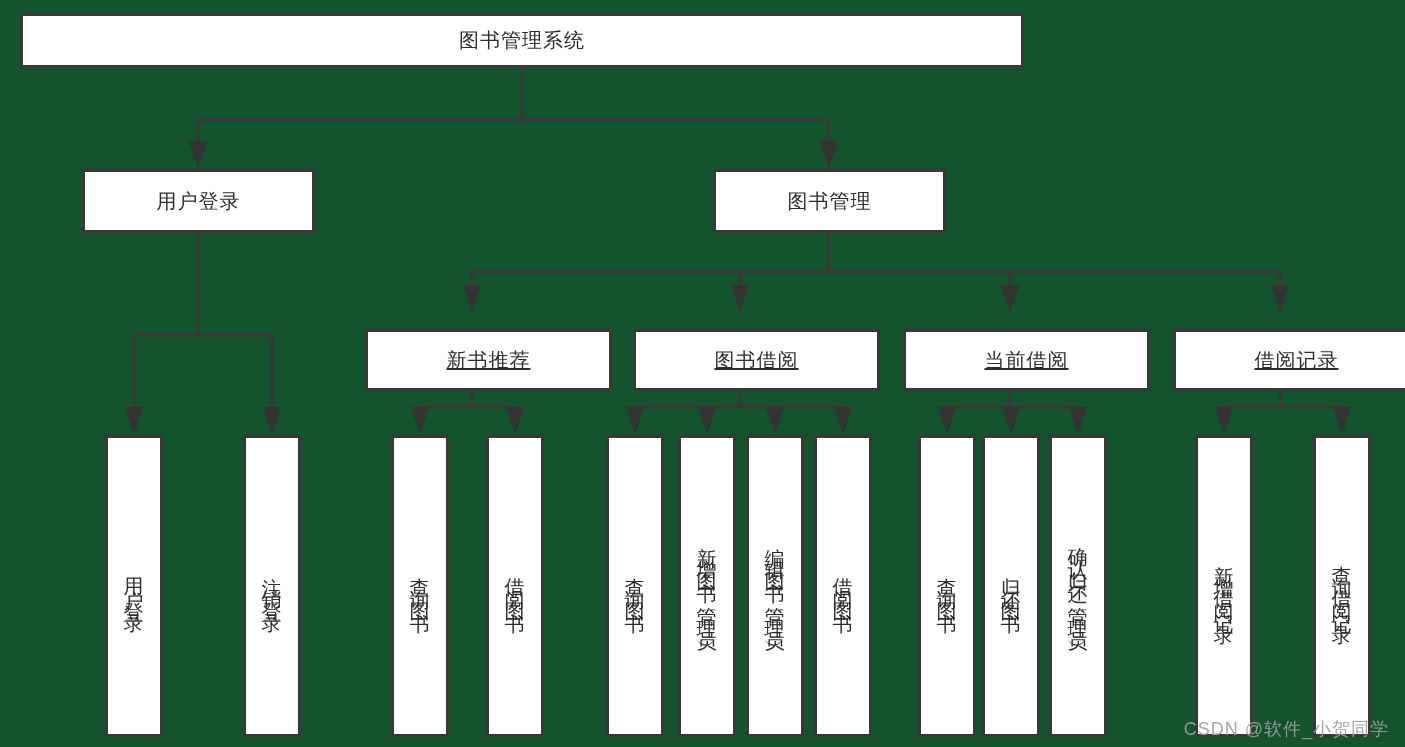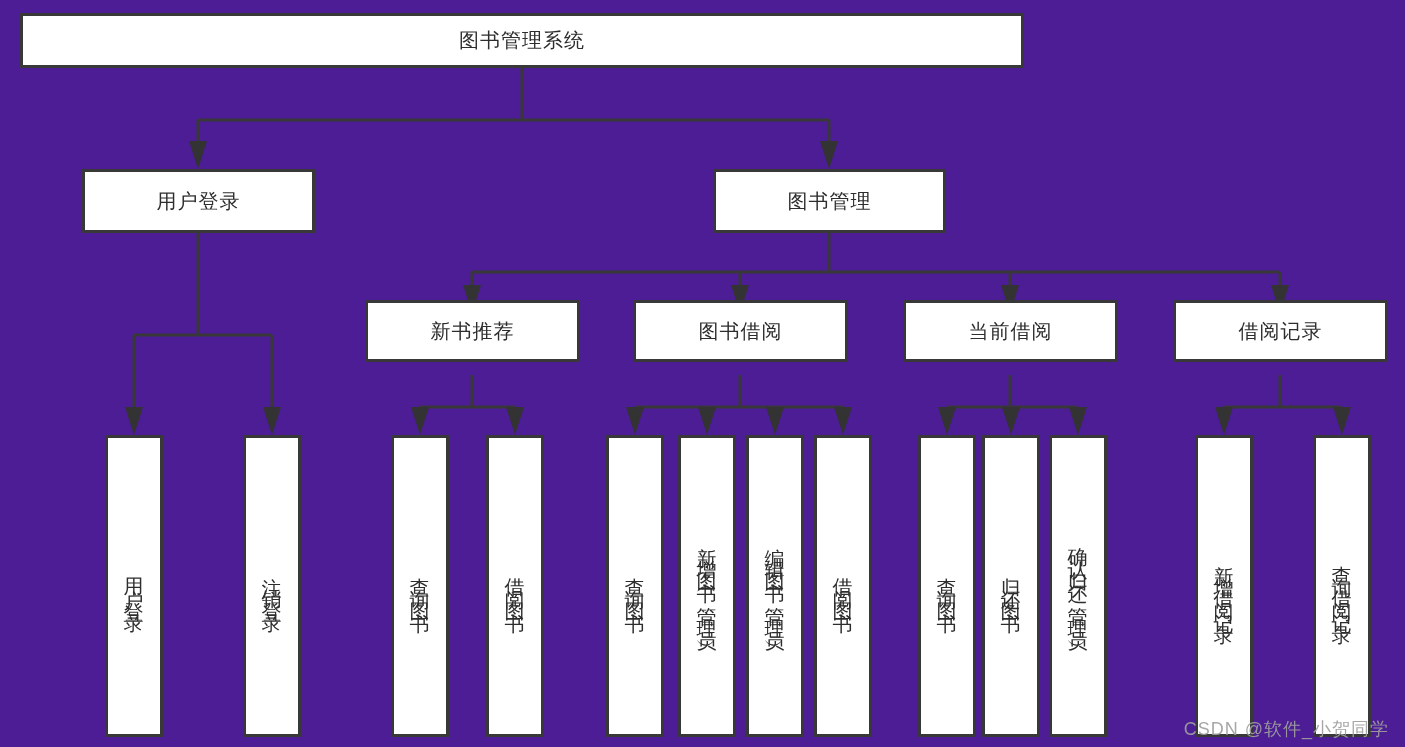--- a/index.html
+++ b/index.html
@@ -1,23 +1,23 @@
 <!DOCTYPE html>
 <html><head>
 <meta charset="utf-8">
 <style>
   html,body{margin:0;padding:0;background:#ffffff;}
   body{font-family:"Liberation Sans","DejaVu Sans",sans-serif;}
-  .stage{position:relative;width:1405px;height:747px;background:#4c1d95;overflow:hidden;}
+  .stage{position:relative;width:1405px;height:747px;background:#14532d;overflow:hidden;}
   .box{position:absolute;box-sizing:border-box;border:3px solid #383838;background:#ffffff;
        display:flex;align-items:center;justify-content:center;color:#2d2d2d;}
   .h-label{font-size:20px;letter-spacing:1px;white-space:nowrap;}
   .root{left:20px;top:13px;width:1004px;height:55px;}
   .lvl2{top:169px;width:233px;height:64px;}
-  .lvl3{top:300px;width:215px;height:62px;}
+  .lvl3{top:329px;width:247px;height:62px;text-decoration:underline;}
   .leaf{top:435px;width:58px;height:302px;}
   .v-label{writing-mode:vertical-rl;text-orientation:mixed;font-size:20px;line-height:1;
            letter-spacing:12px;white-space:nowrap;}
   svg.wires{position:absolute;left:0;top:0;pointer-events:none;}
   .watermark{position:absolute;right:16px;bottom:6px;font-size:18px;color:rgba(158,158,158,0.92);
              letter-spacing:1px;z-index:10;white-space:nowrap;}
 </style>
 </head>
 <body>
 

